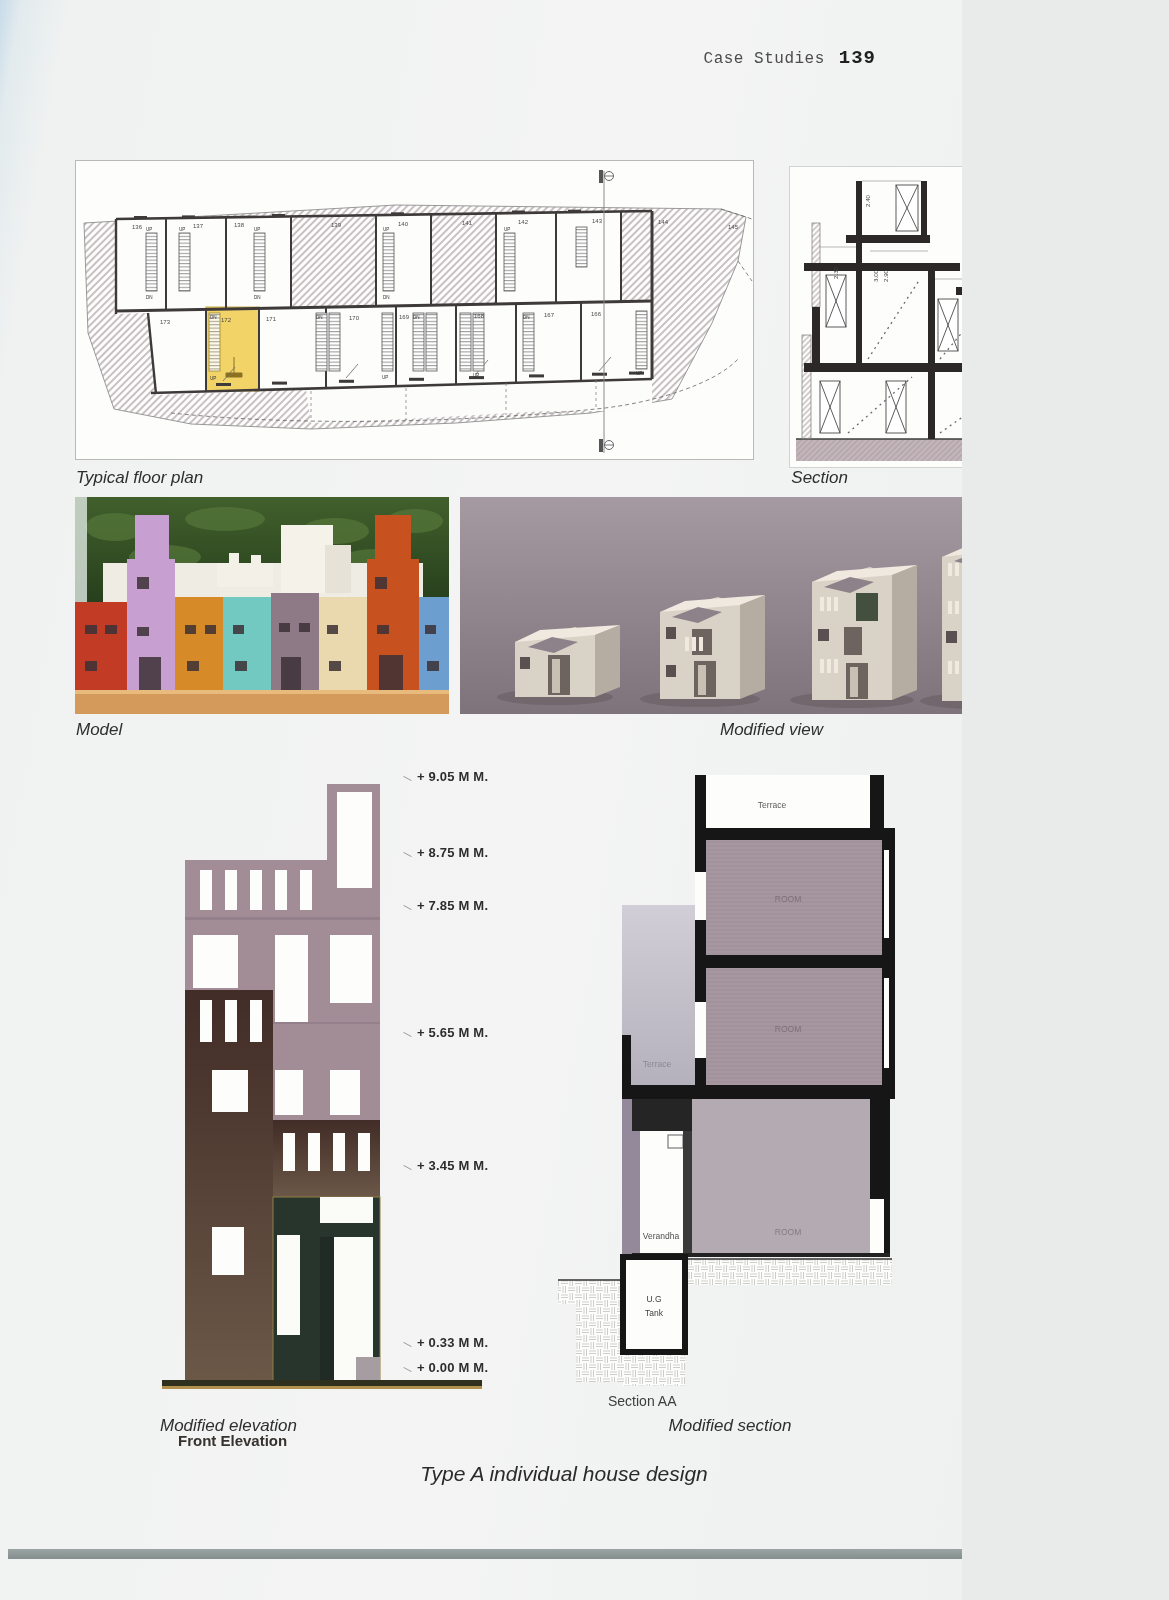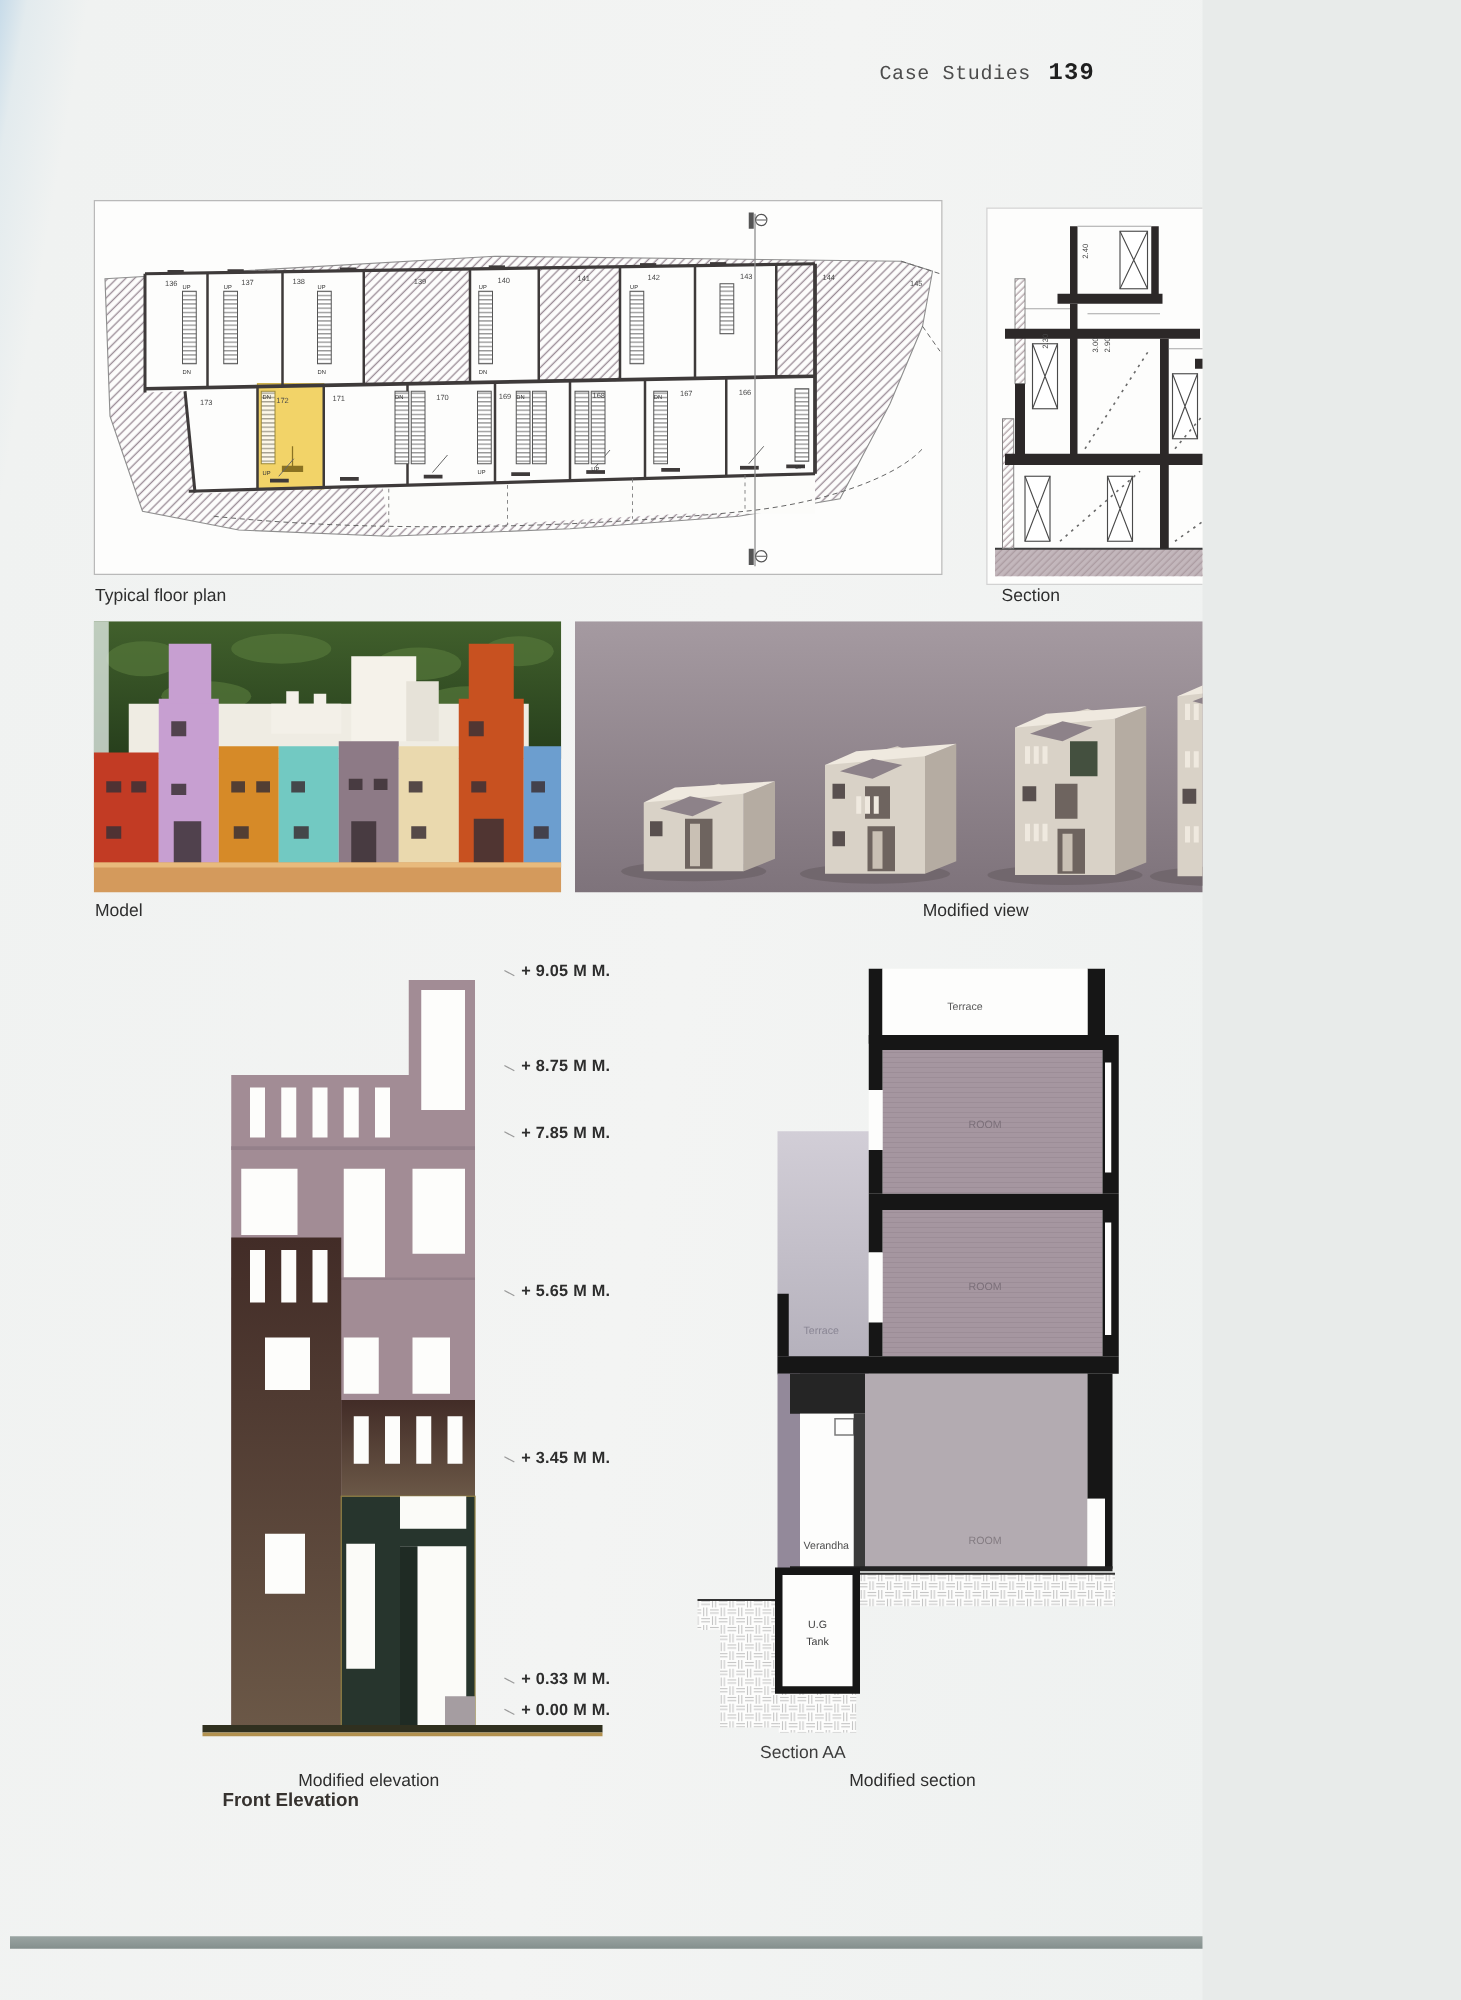--- a/index.html
+++ b/index.html
@@ -8,21 +8,21 @@
     background:linear-gradient(100deg,#c7dbe9 0px,#e3ebee 22px,#f0f2f1 70px,#f3f4f3 55%,#eef1f0 100%);
     font-family:"Liberation Sans", sans-serif;color:#333;
   }
   .abs{position:absolute;}
   
   .hdr1{top:47px;right:86px;font-family:"Liberation Mono","DejaVu Sans Mono",monospace;font-size:16px;color:#4c4c4c;letter-spacing:.5px;white-space:nowrap;}
   .hdr1 .pageno{font-weight:bold;font-size:19px;color:#1f1f1f;margin-left:14px;letter-spacing:1px;}
   .hdr2{top:70px;right:140px;font-family:"Liberation Mono","DejaVu Sans Mono",monospace;font-size:15.5px;color:#4c4c4c;letter-spacing:.4px;white-space:nowrap;}
   
   .panel{background:#fdfdfc;border:1px solid #b9b9b9;}
-  .caption{font-size:14px;color:#2e2e2e;white-space:nowrap;}
+  .caption{font-style:italic;font-size:17px;color:#2e2e2e;white-space:nowrap;}
   .drawlabel{font-size:15px;color:#36322f;font-weight:bold;white-space:nowrap;}
   .drawlabel2{font-size:14px;color:#3d3d3d;white-space:nowrap;}
   
   .lvl{left:403px;width:110px;font-size:13px;font-weight:bold;color:#2d2d2d;white-space:nowrap;letter-spacing:.2px;}
   .lvl::before{content:"";display:inline-block;width:9px;height:1px;background:#9a9a9a;transform:rotate(28deg);margin-right:5px;vertical-align:2px;}
   .bigcap{font-style:italic;font-size:21px;color:#2a2a2a;text-align:center;}
   .bar{background:linear-gradient(#9aa4a2,#848f8d);}
   svg text{font-family:"Liberation Sans",sans-serif;}
 </style>
 </head>
@@ -528,21 +528,21 @@
 
   <div class="abs lvl" style="top:769px;">+ 9.05 M M.</div>
   <div class="abs lvl" style="top:845px;">+ 8.75 M M.</div>
   <div class="abs lvl" style="top:898px;">+ 7.85 M M.</div>
   <div class="abs lvl" style="top:1025px;">+ 5.65 M M.</div>
   <div class="abs lvl" style="top:1158px;">+ 3.45 M M.</div>
   <div class="abs lvl" style="top:1335px;">+ 0.33 M M.</div>
   <div class="abs lvl" style="top:1360px;">+ 0.00 M M.</div>
 
   <div class="abs drawlabel" style="left:178px;top:1392px;margin-top:40px;">Front Elevation</div>
-  <div class="abs caption" style="left:160px;top:1416px;width:270px;text-align:center;">Modified elevation</div>
+  <div class="abs caption" style="left:160px;top:1416px;width:270px;">Modified elevation</div>
 
   <div class="abs" style="left:540px;top:740px;width:360px;height:650px;">
     <svg width="360" height="650" viewBox="0 0 360 650">
       <defs>
         <pattern id="bweave" patternUnits="userSpaceOnUse" width="14" height="14">
           <rect width="14" height="14" fill="#fdfdfc"></rect>
           <g stroke="#9a9a9a" stroke-width="0.5">
             <line x1="0" y1="2" x2="7" y2="2"></line>
               <line x1="0" y1="4.5" x2="7" y2="4.5"></line>
             <line x1="9" y1="0" x2="9" y2="7"></line>
@@ -627,16 +627,17 @@
         <text x="248" y="495" text-anchor="middle" fill="#847c82">ROOM</text>
         <text x="114" y="562" text-anchor="middle" fill="#3f3f3f">U.G</text>
         <text x="114" y="576" text-anchor="middle" fill="#3f3f3f">Tank</text>
       </g>
     </svg>
   </div>
 
   <div class="abs drawlabel2" style="left:608px;top:1393px;">Section AA</div>
   <div class="abs caption" style="left:595px;top:1416px;width:270px;text-align:center;">Modified section</div>
 
+  <div class="abs bigcap" style="left:384px;top:1462px;width:360px;">Type A individual house design</div>
 
   <div class="abs bar" style="left:8px;top:1549px;width:1147px;height:10px;"></div>
 
 </div>
 
 </body></html>

